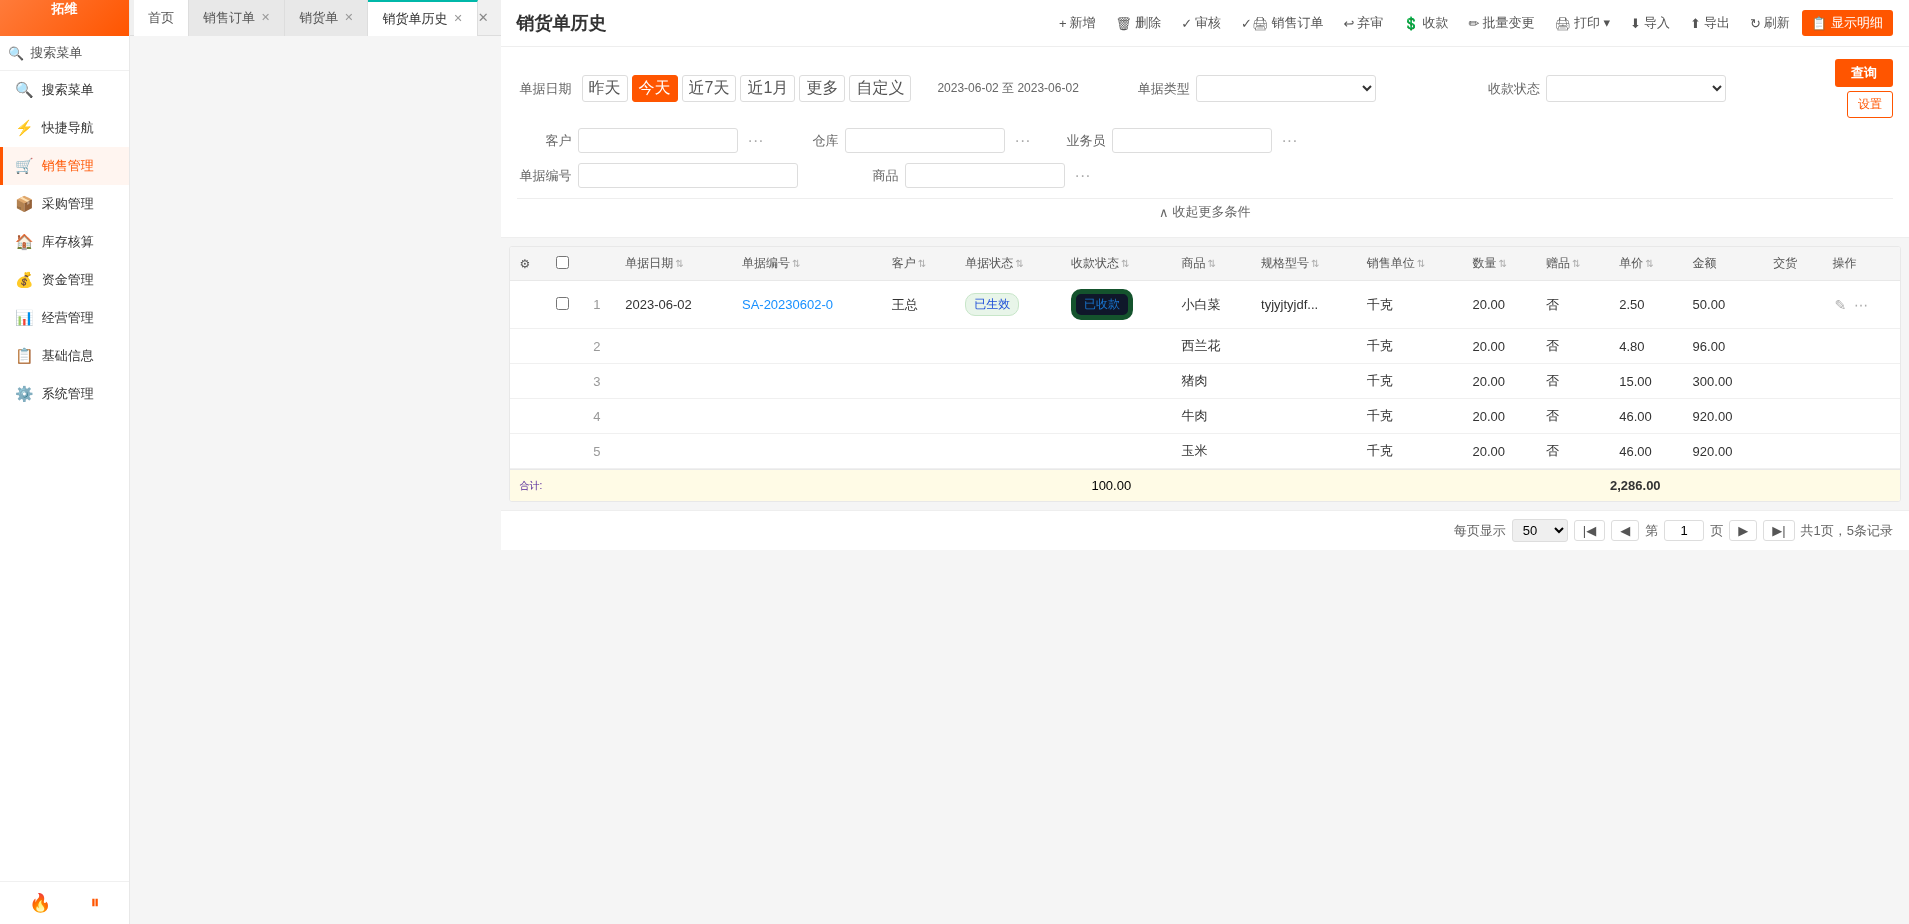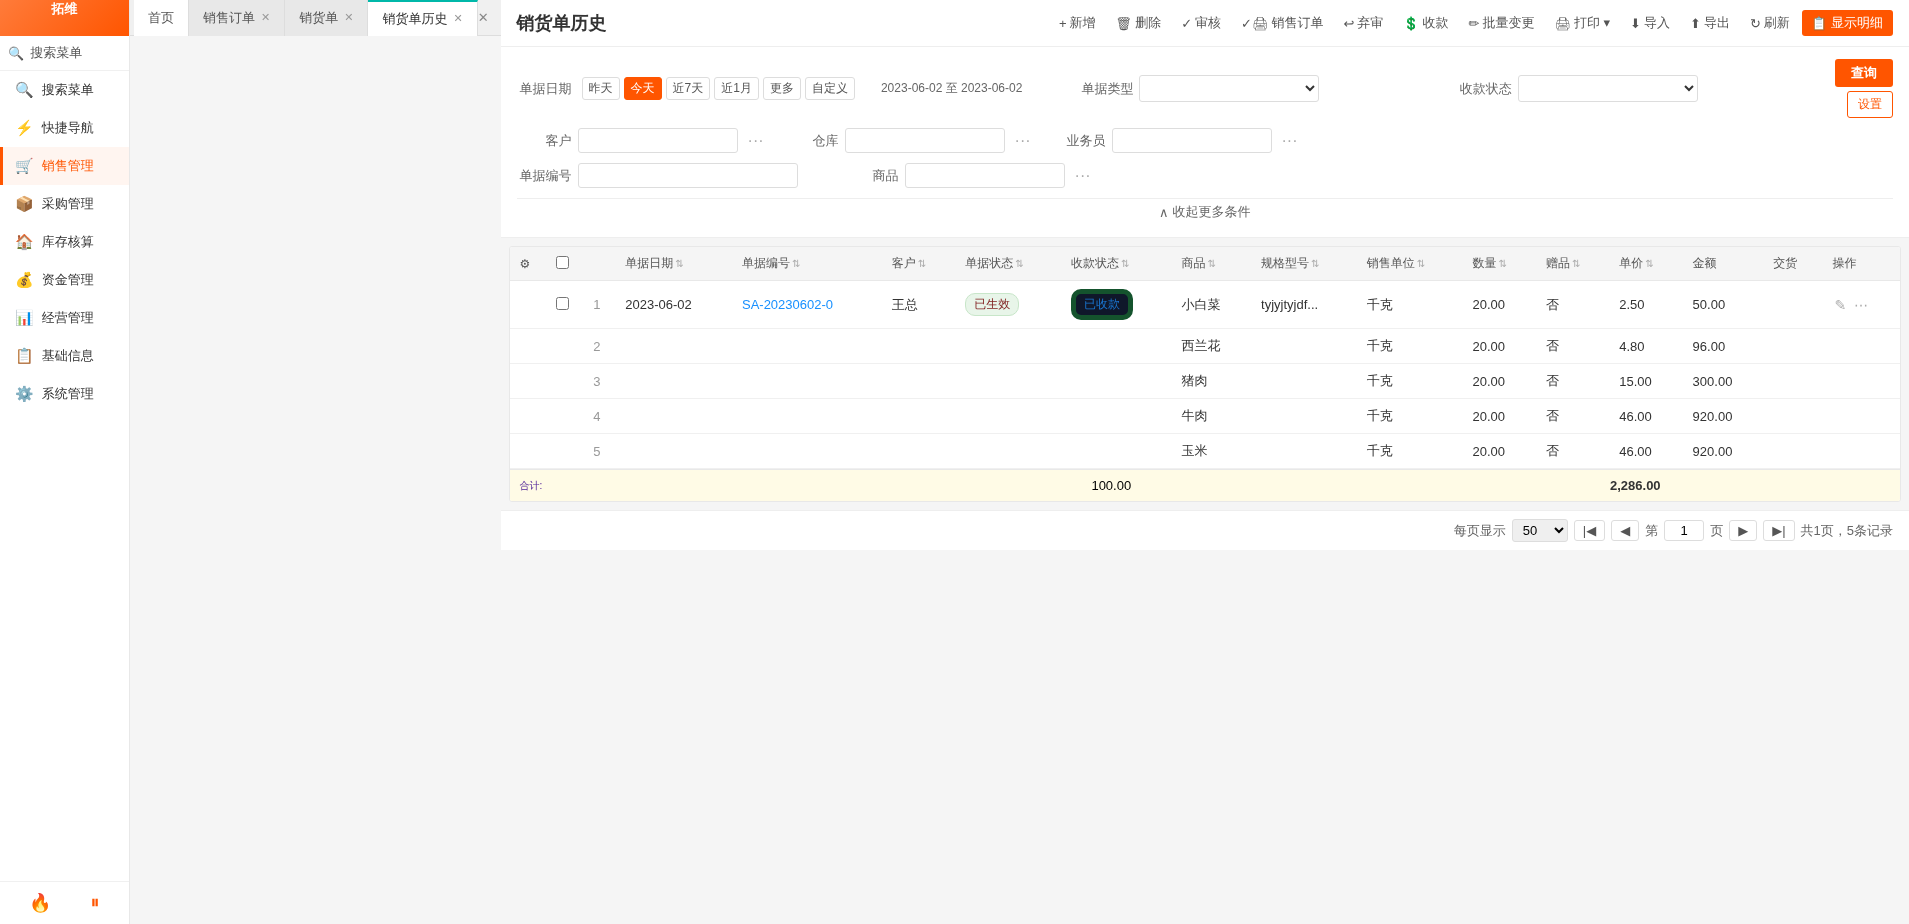--- a/index.html
+++ b/index.html
@@ -195,21 +195,21 @@
       display: flex;
       align-items: center;
       gap: 4px;
       margin-left: 4px;
     }
     .date-btn {
       padding: 2px 6px;
       border: 1px solid #ddd;
       border-radius: 3px;
       cursor: pointer;
-      font-size: 12px;
+      font-size: 16px;
       color: #555;
     }
     .date-btn.active {
       background: #ff5500;
       color: #fff;
       border-color: #ff5500;
     }
     .date-range-text {
       color: #666;
       font-size: 12px;
@@ -263,21 +263,21 @@
       font-size: 13px;
       white-space: nowrap;
     }
     .data-table .row-num { color: #999; text-align: center; }
     .badge {
       display: inline-block;
       padding: 2px 8px;
       border-radius: 10px;
       font-size: 12px;
     }
-    .badge-green { background: #e8f5e9; color: #7f1d1d; border: 1px solid #c8e6c9; }
+    .badge-green { background: #e8f5e9; color: #1d4ed8; border: 1px solid #c8e6c9; }
     .badge-blue { background: #0f172a; color: #1976d2; border: 5px solid #14532d; }
     .link-text { color: #1890ff; cursor: pointer; }
     .action-icon { color: #aaa; cursor: pointer; margin: 0 2px; font-size: 14px; }
 
     
     .table-footer {
       display: flex;
       align-items: center;
       background: #fffbe6;
       border-top: 1px solid #e8e8e8;

